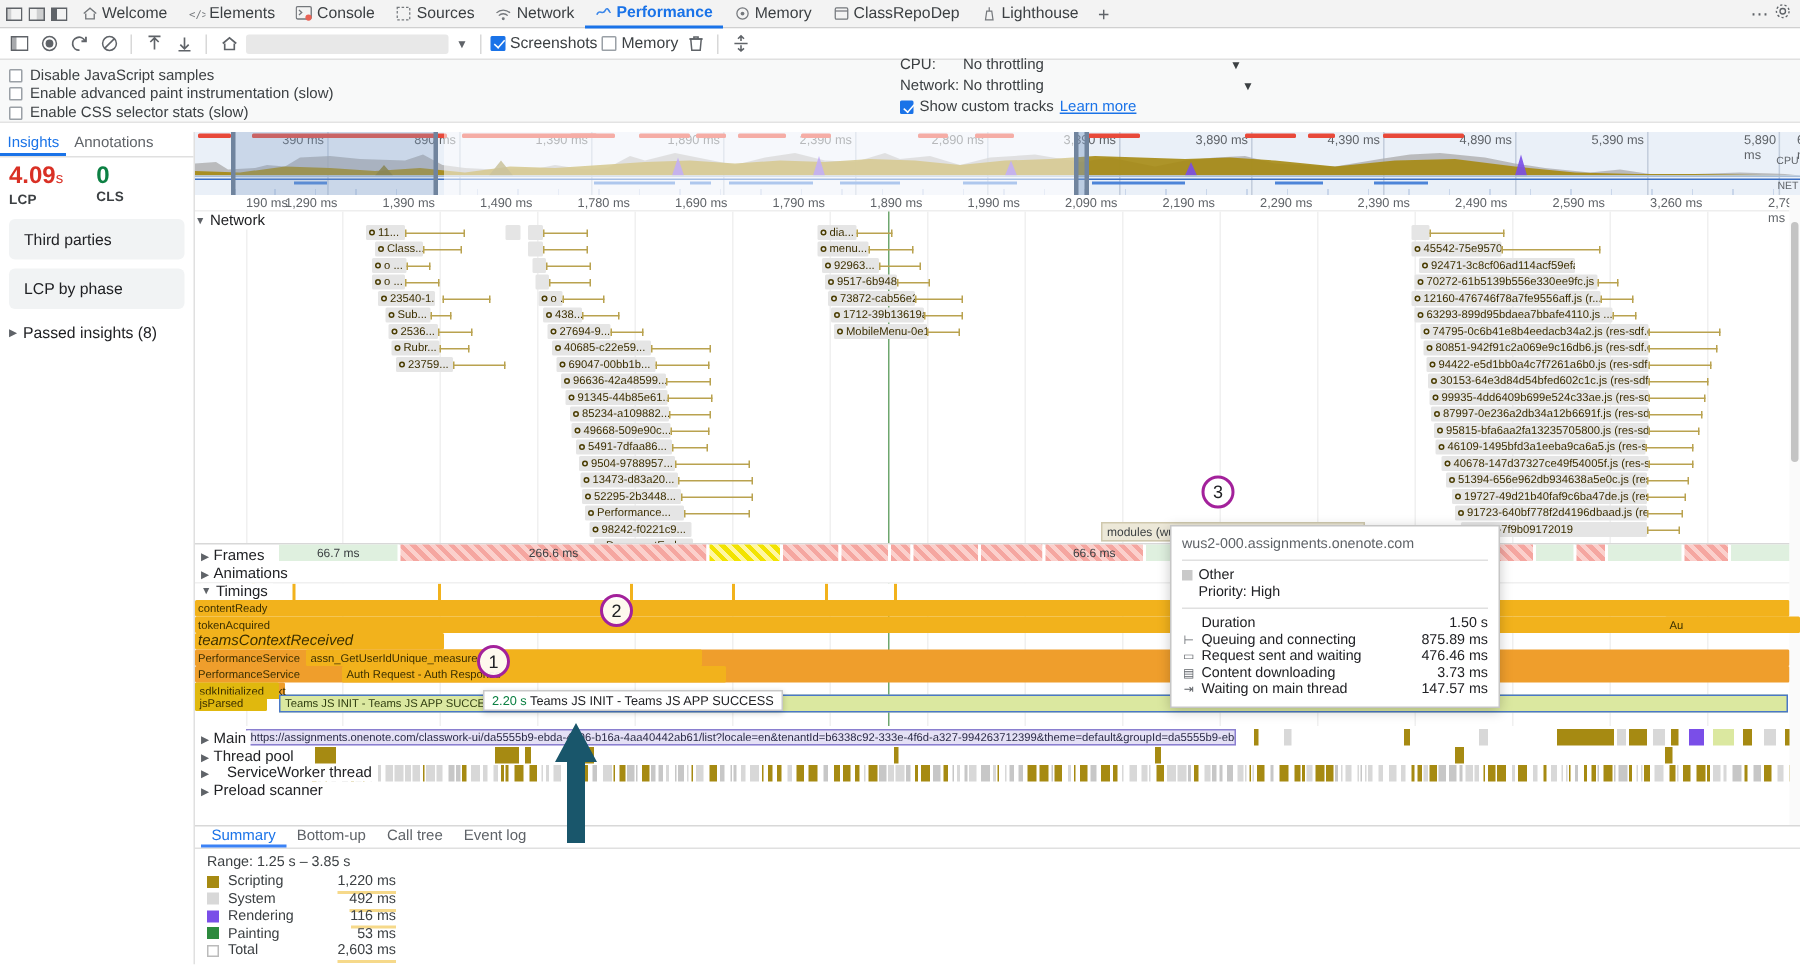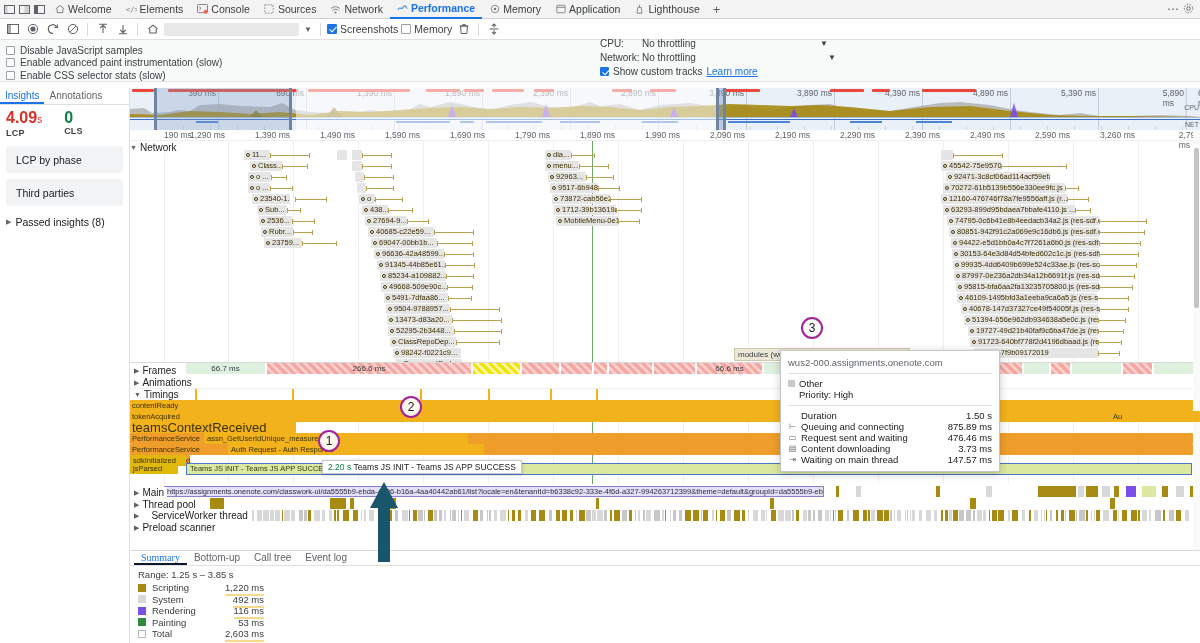--- a/index.html
+++ b/index.html
@@ -135,21 +135,21 @@
   .tt-gly { width: 9px; display:inline-block; text-align:center; color:#5f6368; font-size: 8px; }
   .netlabel-chip { position: absolute; background: #ece8d8; border: 1px solid #cfc8ad; font-size: 8px; padding: 0 3px; line-height: 11px; color: #3c4043; z-index: 25; }
   .hovertip { position: absolute; background: #fff; border: 1px solid #c9c9c9; box-shadow: 0 1px 4px rgba(0,0,0,.2);
               font-size: 8.5px; padding: 1px 5px; z-index: 32; white-space: nowrap; }
   .hovertip b { color: #0c8043; font-weight: normal; }
 
   
   .bottom { position: absolute; left: 130px; top: 550px; width: 1070px; height: 93px; background: #fff; border-top: 1px solid #d8d8d8; }
   .btabs { display: flex; height: 15px; border-bottom: 1px solid #e0e0e0; font-size: 10px; padding-left: 4px; }
   .btab { padding: 0 7px; line-height: 14px; color: #5f6368; }
-  .btab.active { color: #1a73e8; border-bottom: 2px solid #0f172a; font-family: Liberation Serif, serif; }
+  .btab.active { color: #1a73e8; border-bottom: 2px solid #3b82f6; }
   .range { font-size: 9.5px; color: #3c4043; padding: 3px 0 2px 8px; }
   .legrow { display: flex; align-items: center; height: 11.5px; font-size: 9.5px; padding-left: 8px; }
   .legsw { width: 8px; height: 8px; margin-right: 6px; display: inline-block; }
   .legname { width: 58px; color: #3c4043; }
   .legval { width: 54px; text-align: right; color: #3c4043; }
   .legval u { text-decoration: none; border-bottom: 2px solid #f6d98a; padding-bottom: 1px; }
 
   .annotation { position: absolute; left: 260px; top: 573px; font-size: 14.5px; color: #202124; }
   .arrow { position: absolute; left: 370px; top: 482px; width: 28px; height: 80px; z-index: 35; }
 
@@ -244,21 +244,21 @@
         </span>
       <span>Memory</span>
     </div>
     <div class="tab">
       <span class="ti">
           <svg width="10" height="10" viewBox="0 0 12 12">
             <rect x="1" y="1.5" width="10" height="9" rx="1" fill="none" stroke="#5f6368"></rect>
             <path d="M1 4h10" stroke="#5f6368"></path>
           </svg>
         </span>
-      <span>Application</span>
+      <span>ClassRepoDep</span>
     </div>
     <div class="tab">
       <span class="ti">
           <svg width="9" height="10" viewBox="0 0 10 12">
             <path d="M3 4h4l1 7H2z" fill="none" stroke="#5f6368"></path>
             <path d="M5 4V1" stroke="#5f6368"></path>
           </svg>
         </span>
       <span>Lighthouse</span>
     </div>
@@ -382,22 +382,22 @@
     <div class="metrics">
       <div class="metric">
         <div class="mval lcp"><span>4.09</span><span class="unit">s</span></div>
         <div class="mlabel">LCP</div>
       </div>
       <div class="metric">
         <div class="mval cls"><span>0</span></div>
         <div class="mlabel">CLS</div>
       </div>
     </div>
+    <div class="insight-card">Third parties</div>
     <div class="insight-card">LCP by phase</div>
-    <div class="insight-card">Third parties</div>
     <div class="passed">
       <span class="tri">▶</span>
       <span>Passed insights (8)</span>
     </div>
   </div>
 
   <div class="overview">
     <div class="ov-ruler">
       <div class="ov-tick" style="left:88px">390 ms</div>
       <div class="ov-tick" style="left:176px">890 ms</div>
@@ -461,21 +461,21 @@
     </div>
   </div>
 
   <div class="flame">
 
     <div class="fl-ruler">
       <div class="fl-tick" style="left:34px;transform:none">190 ms</div>
       <div class="fl-tick" style="left:98px">1,290 ms</div>
       <div class="fl-tick" style="left:163px">1,390 ms</div>
       <div class="fl-tick" style="left:228px">1,490 ms</div>
-      <div class="fl-tick" style="left:293px">1,590 ms</div>
+      <div class="fl-tick" style="left:293px">1,780 ms</div>
       <div class="fl-tick" style="left:358px">1,690 ms</div>
       <div class="fl-tick" style="left:423px">1,790 ms</div>
       <div class="fl-tick" style="left:488px">1,890 ms</div>
       <div class="fl-tick" style="left:553px">1,990 ms</div>
       <div class="fl-tick" style="left:618px">2,090 ms</div>
       <div class="fl-tick" style="left:683px">2,190 ms</div>
       <div class="fl-tick" style="left:748px">2,290 ms</div>
       <div class="fl-tick" style="left:813px">2,390 ms</div>
       <div class="fl-tick" style="left:878px">2,490 ms</div>
       <div class="fl-tick" style="left:943px">2,590 ms</div>
@@ -554,21 +554,21 @@
         <div class="netrow" style="left: 251px; top: 152px; width: 66px;"><span class="dot"></span><span>49668-509e90c...</span></div>
         <div class="netwhisker" style="left: 317px; top: 157px; width: 26px;"></div>
         <div class="netrow" style="left: 254px; top: 163px; width: 64px;"><span class="dot"></span><span>5491-7dfaa86...</span></div>
         <div class="netwhisker" style="left: 318px; top: 168px; width: 24px;"></div>
         <div class="netrow" style="left: 256px; top: 174px; width: 64px;"><span class="dot"></span><span>9504-9788957...</span></div>
         <div class="netwhisker" style="left: 320px; top: 179px; width: 50px;"></div>
         <div class="netrow" style="left: 257px; top: 185px; width: 65px;"><span class="dot"></span><span>13473-d83a20...</span></div>
         <div class="netwhisker" style="left: 322px; top: 190px; width: 50px;"></div>
         <div class="netrow" style="left: 258px; top: 196px; width: 66px;"><span class="dot"></span><span>52295-2b3448...</span></div>
         <div class="netwhisker" style="left: 324px; top: 201px; width: 48px;"></div>
-        <div class="netrow" style="left: 260px; top: 207px; width: 66px;"><span class="dot"></span><span>ClassRepoDep...</span></div>
+        <div class="netrow" style="left: 260px; top: 207px; width: 66px;"><span class="dot"></span><span>Performance...</span></div>
         <div class="netwhisker" style="left: 326px; top: 212px; width: 44px;"></div>
         <div class="netrow" style="left: 263px; top: 218px; width: 68px;"><span class="dot"></span><span>98242-f0221c9...</span></div>
         <div class="netrow" style="left: 266px; top: 229px; width: 66px;"><span class="dot"></span><span>DocumentEmb...</span></div>
         <div class="netrow" style="left: 269px; top: 240px; width: 66px;"><span class="dot"></span><span>OneNoteDepe...</span></div>
         <div class="netrow" style="left: 415px; top: 20px; width: 26px;"><span class="dot"></span><span>dia...</span></div>
         <div class="netwhisker" style="left: 441px; top: 25px; width: 24px;"></div>
         <div class="netrow" style="left: 415px; top: 31px; width: 34px;"><span class="dot"></span><span>menu...</span></div>
         <div class="netwhisker" style="left: 449px; top: 36px; width: 30px;"></div>
         <div class="netrow" style="left: 418px; top: 42px; width: 38px;"><span class="dot"></span><span>92963...</span></div>
         <div class="netwhisker" style="left: 456px; top: 47px; width: 28px;"></div>
@@ -671,21 +671,21 @@
       <span>Animations</span>
     </div>
   </div>
 
   <div id="timing-rows">
       <div class="timingbar t-amber" style="left: 130px; top: 400px; width: 1063px;"></div>
       <div style="position: absolute; left: 132px; top: 400px; height: 11px; line-height: 11px; font-size: 7.5px; color: rgb(59, 47, 0); z-index: 8; white-space: nowrap;">contentReady</div>
       <div class="timingbar t-amber" style="left: 130px; top: 411px; width: 1063px;"></div>
       <div style="position: absolute; left: 132px; top: 411px; height: 11px; line-height: 11px; font-size: 7.5px; color: rgb(59, 47, 0); z-index: 8; white-space: nowrap;">tokenAcquired</div>
       <div class="timingbar t-amber" style="left: 130px; top: 422px; width: 166px;"></div>
-      <div style="position: absolute; left: 132px; top: 422px; height: 11px; line-height: 11px; font-size: 13px; color: rgb(59, 47, 0); z-index: 8; white-space: nowrap;">teamsContextReceived</div>
+      <div style="position: absolute; left: 132px; top: 422px; height: 11px; line-height: 11px; font-size: 10px; color: rgb(59, 47, 0); z-index: 8; white-space: nowrap; font-style: italic;">teamsContextReceived</div>
       <div class="timingbar t-orange" style="left: 130px; top: 433px; width: 1063px;"></div>
       <div style="position: absolute; left: 132px; top: 433px; height: 11px; line-height: 11px; font-size: 7.5px; color: rgb(59, 47, 0); z-index: 8; white-space: nowrap;">PerformanceService</div>
       <div class="timingbar t-amber" style="position: absolute; left: 204px; top: 433px; width: 264px; z-index: 9;">assn_GetUserIdUnique_measure</div>
       <div class="timingbar t-orange" style="left: 130px; top: 444px; width: 1063px;"></div>
       <div style="position: absolute; left: 132px; top: 444px; height: 11px; line-height: 11px; font-size: 7.5px; color: rgb(59, 47, 0); z-index: 8; white-space: nowrap;">PerformanceService</div>
       <div class="timingbar t-amber" style="position: absolute; left: 228px; top: 444px; width: 256px; z-index: 9;">Auth Request - Auth Response</div>
       <div class="timingbar t-orange" style="left: 130px; top: 455px; width: 60px;"></div>
       <div style="position: absolute; left: 132px; top: 455px; height: 11px; line-height: 11px; font-size: 7.5px; color: rgb(59, 47, 0); z-index: 8; white-space: nowrap;">getTeamsContext</div>
       <div class="timingbar t-gold" style="position: absolute; left: 130px; top: 455px; width: 56px; z-index: 9;">sdkInitialized</div>
       <div class="timingbar t-gold" style="position: absolute; left: 130px; top: 463px; width: 48px; z-index: 9;">jsParsed</div>

